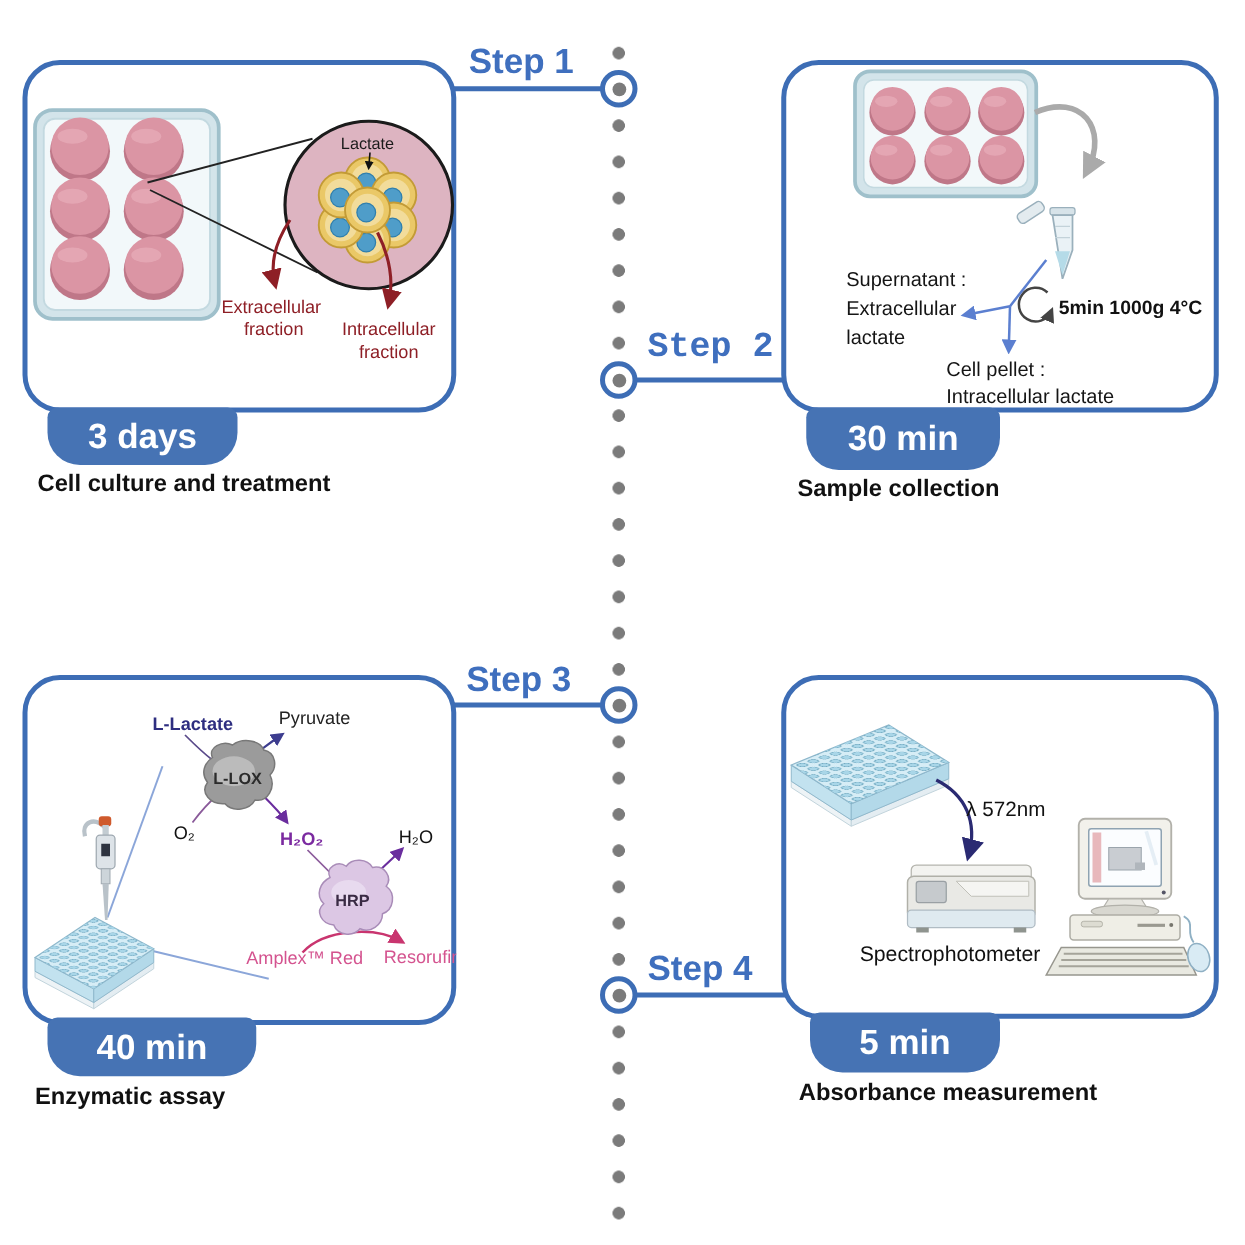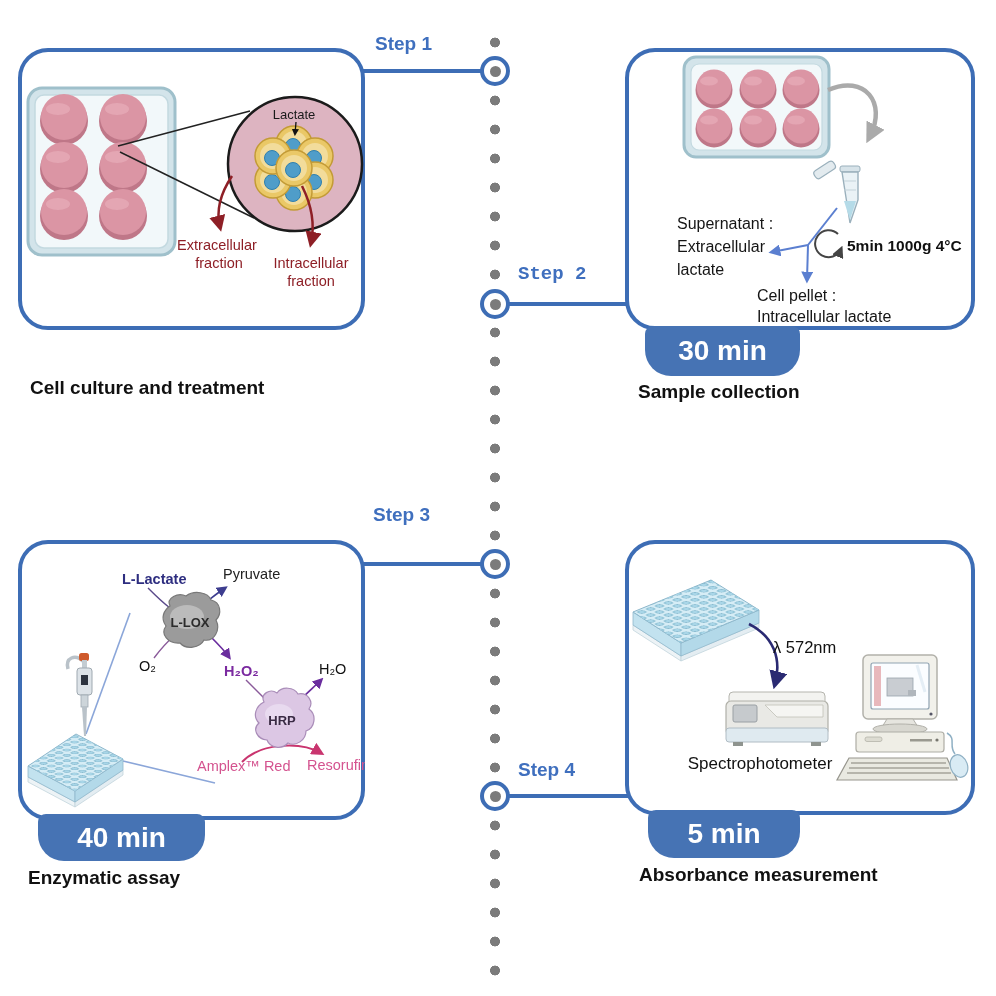--- a/index.html
+++ b/index.html
@@ -27,24 +27,24 @@
   }
   #badge1 { left:38px;  top:326px; width:152px; height:46px; }
   #badge2 { left:645px; top:326px; width:155px; height:50px; }
   #badge3 { left:38px;  top:814px; width:167px; height:47px; }
   #badge4 { left:648px; top:810px; width:152px; height:48px; }
   .caption { position:absolute; font-weight:bold; font-size:19px; color:#111; z-index:4; white-space:nowrap; }
   #caption1 { left:30px;  top:377px; }
   #caption2 { left:638px; top:381px; }
   #caption3 { left:28px;  top:867px; }
   #caption4 { left:639px; top:864px; }
-  .step-label { position:absolute; color:#3f6fbe; font-weight:bold; font-size:19px; z-index:4; white-space:nowrap; }
+  .step-label { position:absolute; color:#3f6fbe; font-weight:bold; font-size:28px; z-index:4; white-space:nowrap; }
   #step1-label { left:375px; top:33px; }
   #step2-label { left:518px; top:263px;font-family:Liberation Mono, monospace; }
-  #step3-label { left:373px; top:504px; }
+  #step3-label { left:373px; top:528px; }
   #step4-label { left:518px; top:759px; }
   .connector { position:absolute; height:4px; background:#3d6db5; z-index:2; }
   #conn1 { left:358px; top:69px;  width:124px; }
   #conn2 { left:508px; top:302px; width:121px; }
   #conn3 { left:358px; top:562px; width:124px; }
   #conn4 { left:508px; top:794px; width:122px; }
   .dotline {
     position:absolute; left:490px; top:28px; width:10px; height:957px; z-index:1;
     background-image:radial-gradient(circle, #7b7b7b 4.7px, rgba(123,123,123,0) 5.2px);
     background-size:10px 29px; background-repeat:repeat-y;
@@ -375,20 +375,21 @@
       <rect x="240" y="197" width="17" height="4.5" rx="2" fill="#dddcd2" stroke="#b5b4aa" stroke-width="0.8"></rect>
       <rect x="285" y="199" width="22" height="2.5" fill="#9a9990"></rect>
       <circle cx="312" cy="200" r="1.6" fill="#77766e"></circle>
       <path d="M 224,218 L 322,218 L 332,240 L 212,240 Z" fill="#e9e9e1" stroke="#97968e" stroke-width="1.2"></path>
       <path d="M 226,223 h 95 M 224,228 h 100 M 222,233 h 104" stroke="#a5a49a" stroke-width="1.6" fill="none"></path>
       <path d="M 330,214 C 323,205 332,199 322,193" stroke="#8fb0c4" stroke-width="1.5" fill="none"></path>
       <ellipse cx="334" cy="226" rx="8.5" ry="11.5" fill="#d9ebf4" stroke="#8fb0c4" stroke-width="1.2" transform="rotate(-18 334 226)"></ellipse>
     </g>
   </svg>
 
+  <div class="badge" id="badge1">3 days</div>
   <div class="badge" id="badge2">30 min</div>
   <div class="badge" id="badge3">40 min</div>
   <div class="badge" id="badge4">5 min</div>
 
   <div class="caption" id="caption1">Cell culture and treatment</div>
   <div class="caption" id="caption2">Sample collection</div>
   <div class="caption" id="caption3">Enzymatic assay</div>
   <div class="caption" id="caption4">Absorbance measurement</div>
 
 </div>

